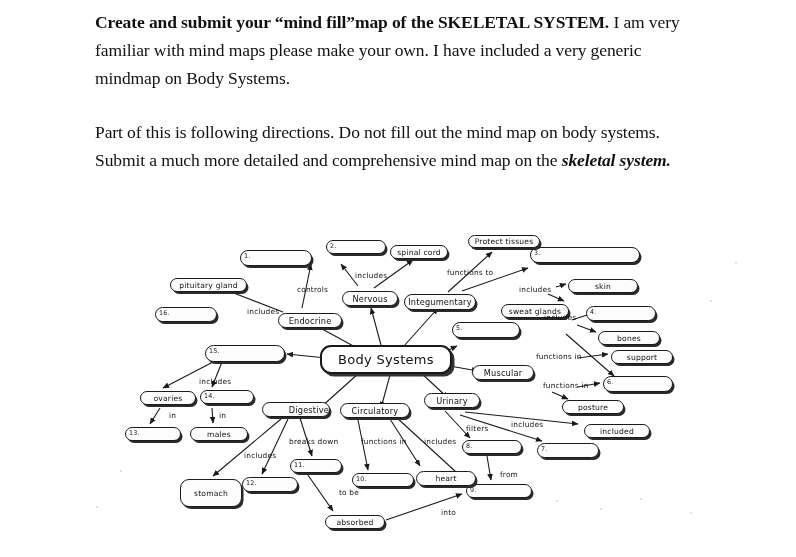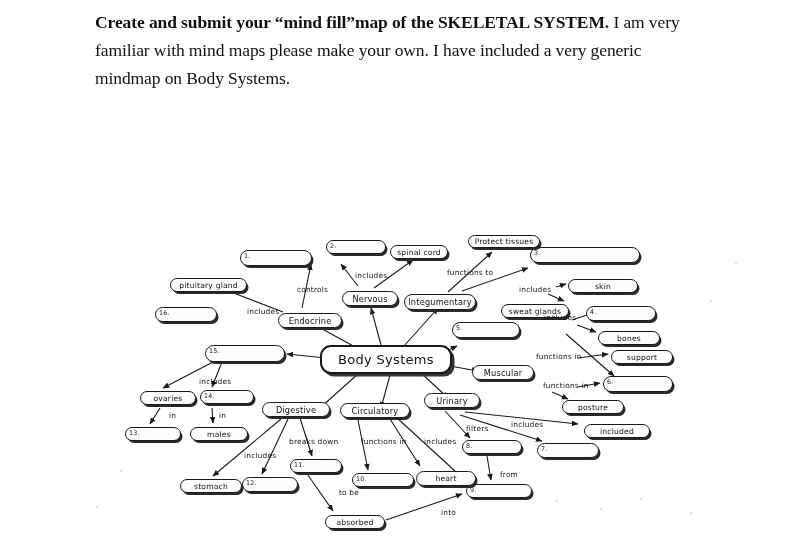--- a/index.html
+++ b/index.html
@@ -84,20 +84,21 @@
   
   .speckle{position:absolute;background:#d8d8d8;border-radius:50%;}
 </style>
 </head>
 <body>
 
 <div id="page">
 
   <div class="instructions">
     <p><b>Create and submit your “mind fill”map of the SKELETAL SYSTEM.</b><span> I am very familiar with mind maps please make your own. I have included a very generic mindmap on Body Systems.</span></p>
+    <p><span>Part of this is following directions. Do not fill out the mind map on body systems. Submit a much more detailed and comprehensive mind map on the </span><i>skeletal system.</i></p>
   </div>
 
   <div id="map">
     <svg id="edges" viewBox="0 0 796 339" xmlns="http://www.w3.org/2000/svg">
       <defs>
         <marker id="ah" markerWidth="7" markerHeight="7" refX="5.6" refY="2.6" orient="auto">
           <path d="M0,0 L6,2.6 L0,5.2 z" fill="#1a1a1a"></path>
         </marker>
       </defs>
       <g stroke="#1a1a1a" stroke-width="1.1" fill="none" marker-end="url(#ah)">
@@ -242,30 +243,30 @@
       </div>
       <div class="node" style="left: 584px; top: 206px; width: 66px; height: 14px;">
         <span>included</span>
       </div>
       <div class="node big" style="left: 424px; top: 175px; width: 56px; height: 15px;">
         <span>Urinary</span>
       </div>
       <div class="node big" style="left: 340px; top: 185px; width: 70px; height: 15px;">
         <span>Circulatory</span>
       </div>
-      <div class="node big" style="left: 262px; top: 184px; width: 68px; height: 15px;">
+      <div class="node big" style="left: 262px; top: 184px; width: 68px; height: 15px; justify-content: flex-end;">
         <span>Digestive</span>
       </div>
       <div class="node" style="left: 140px; top: 173px; width: 56px; height: 14px;">
         <span>ovaries</span>
       </div>
       <div class="node" style="left: 190px; top: 209px; width: 58px; height: 14px;">
         <span>males</span>
       </div>
-      <div class="node" style="left: 180px; top: 261px; width: 62px; height: 14px;">
+      <div class="node" style="left: 180px; top: 261px; width: 62px; height: 28px;">
         <span>stomach</span>
       </div>
       <div class="node" style="left: 416px; top: 253px; width: 60px; height: 15px;">
         <span>heart</span>
       </div>
       <div class="node" style="left: 325px; top: 297px; width: 60px; height: 14px;">
         <span>absorbed</span>
       </div>
       <div class="elabel" style="left: 286px; top: 67px;">controls</div>
       <div class="elabel" style="left: 344px; top: 53px;">includes</div>

